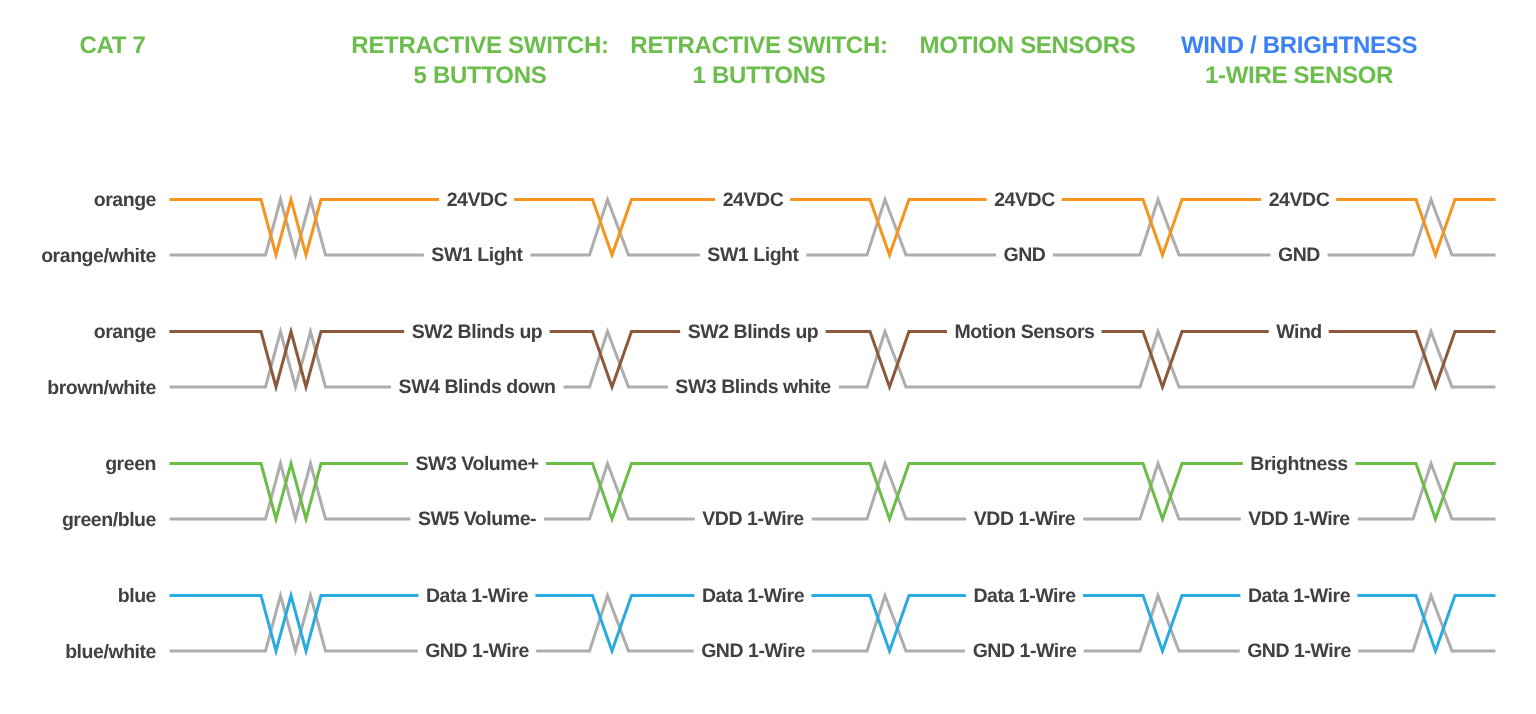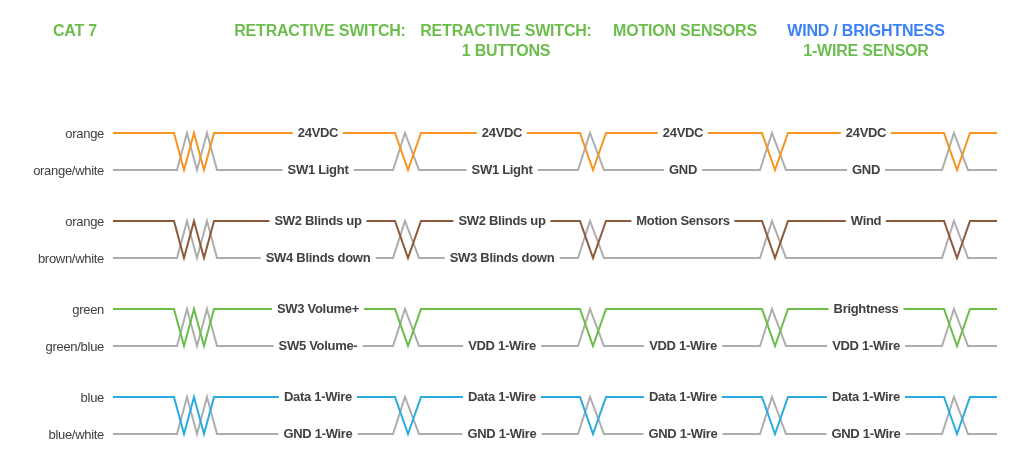--- a/index.html
+++ b/index.html
@@ -16,21 +16,21 @@
     position:absolute;top:21px;
     transform:translateX(-50%);
     text-align:center;
     font-size:16px;font-weight:700;
     letter-spacing:-0.2px;
   }
   .hline{line-height:20px;white-space:nowrap;}
   .pairlabel{
     position:absolute;right:920px;
     transform:translateY(-50%);
-    font-size:13px;font-weight:400;
+    font-size:13px;font-weight:700;
     white-space:nowrap;letter-spacing:-0.3px;
   }
   .wlabel{
     position:absolute;
     transform:translate(-50%,-50%);
     background:#ffffff;
     padding:0 5px;
     font-size:13px;font-weight:700;
     line-height:16px;
     white-space:nowrap;letter-spacing:-0.3px;
@@ -54,20 +54,21 @@
 
     <path d="M113 434 H177 L187 397 L197 434 L207 397 L217 434 H393 L405 397 L419 434 H578 L590 397 L604 434 H760 L772 397 L786 434 H942 L954 397 L968 434 H997" stroke="#ADADAD"></path>
     <path d="M113 397 H174 L184 434 L194 397 L204 434 L214 397 H395 L408 434 L421 397 H580 L593 434 L606 397 H762 L775 434 L788 397 H944 L957 434 L970 397 H997" stroke="#29ABE2"></path>
   </svg>
 
   <div class="header" style="left:75px">
     <div class="hline" style="color: rgb(108, 190, 76);">CAT 7</div>
   </div>
   <div class="header" style="left:320px">
     <div class="hline" style="color: rgb(108, 190, 76);">RETRACTIVE SWITCH:</div>
+    <div class="hline" style="color: rgb(108, 190, 76);">5 BUTTONS</div>
   </div>
   <div class="header" style="left:506px">
     <div class="hline" style="color: rgb(108, 190, 76);">RETRACTIVE SWITCH:</div>
     <div class="hline" style="color: rgb(108, 190, 76);">1 BUTTONS</div>
   </div>
   <div class="header" style="left:685px">
     <div class="hline" style="color: rgb(108, 190, 76); visibility: hidden;"></div>
     <div class="hline" style="color: rgb(108, 190, 76);">MOTION SENSORS</div>
   </div>
   <div class="header" style="left:866px">
@@ -89,21 +90,21 @@
   <div class="wlabel" style="left:502px;top:133px">24VDC</div>
   <div class="wlabel" style="left:502px;top:170px">SW1 Light</div>
   <div class="wlabel" style="left:683px;top:133px">24VDC</div>
   <div class="wlabel" style="left:683px;top:170px">GND</div>
   <div class="wlabel" style="left:866px;top:133px">24VDC</div>
   <div class="wlabel" style="left:866px;top:170px">GND</div>
 
   <div class="wlabel" style="left:318px;top:221px">SW2 Blinds up</div>
   <div class="wlabel" style="left:318px;top:258px">SW4 Blinds down</div>
   <div class="wlabel" style="left:502px;top:221px">SW2 Blinds up</div>
-  <div class="wlabel" style="left:502px;top:258px">SW3 Blinds down</div>
+  <div class="wlabel" style="left:502px;top:258px">SW3 Blinds white</div>
   <div class="wlabel" style="left:683px;top:221px">Motion Sensors</div>
 
   <div class="wlabel" style="left:866px;top:221px">Wind</div>
 
   <div class="wlabel" style="left:318px;top:309px">SW3 Volume+</div>
   <div class="wlabel" style="left:318px;top:346px">SW5 Volume-</div>
 
   <div class="wlabel" style="left:502px;top:346px">VDD 1-Wire</div>
 
   <div class="wlabel" style="left:683px;top:346px">VDD 1-Wire</div>

